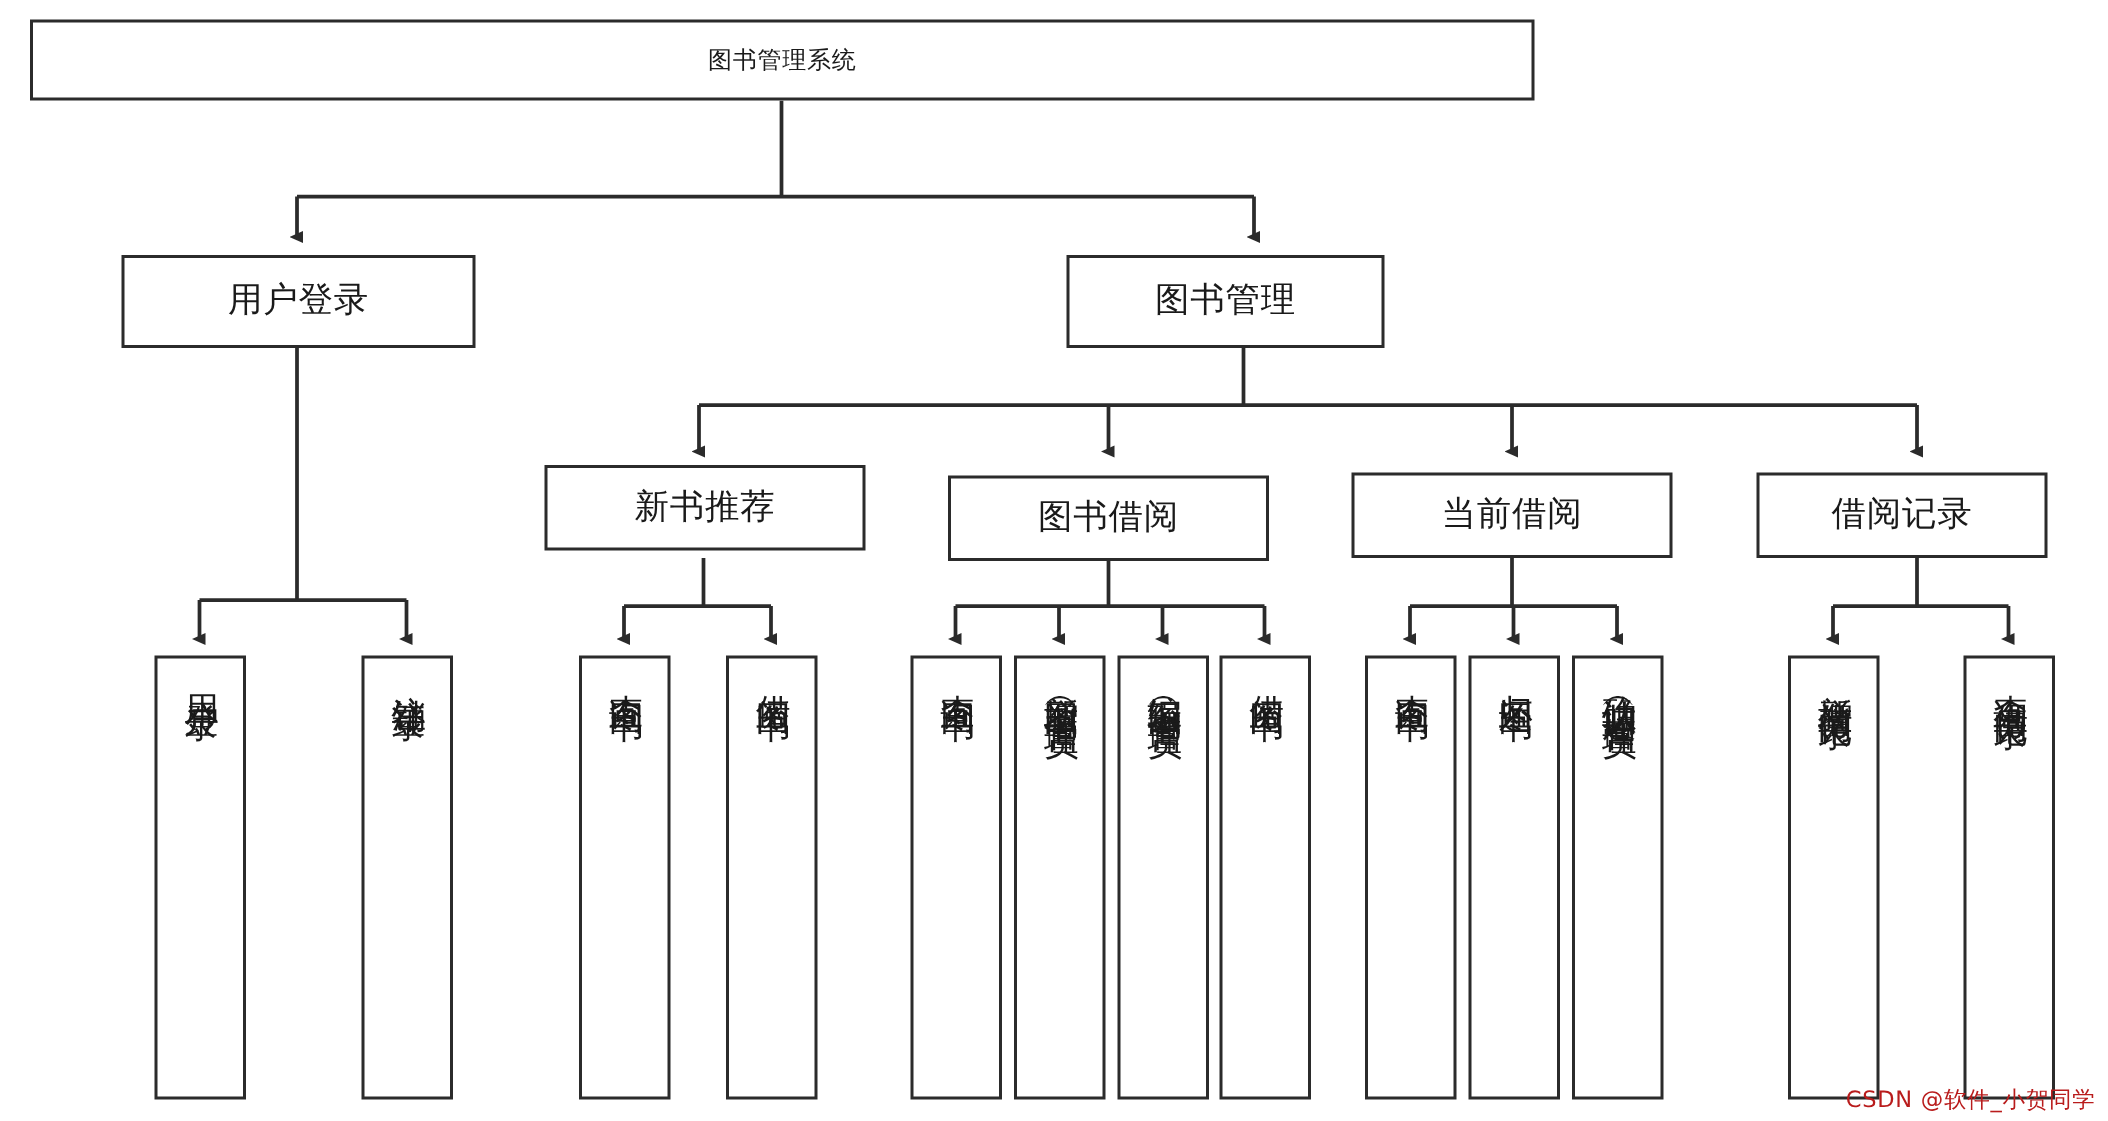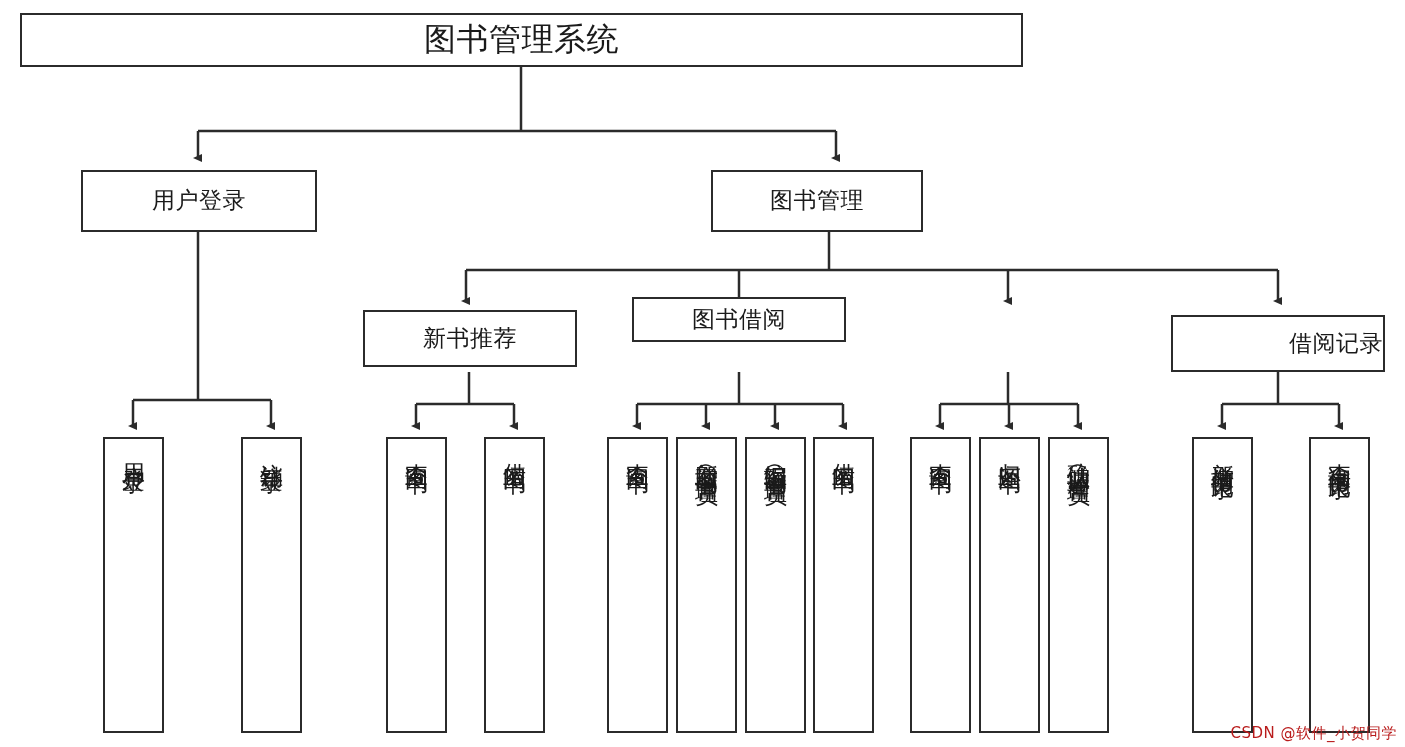--- a/index.html
+++ b/index.html
@@ -41,21 +41,21 @@
     line-height: 1.18;
     letter-spacing: 0.5px;
     white-space: pre;
   }
   
   .node.horiz .node-label {
     font-size: 23px;
     writing-mode: horizontal-tb;
   }
   .node.root .node-label {
-    font-size: 32px;
+    font-size: 16px;
   }
   
   .node.vert {
     align-items: flex-start;
     justify-content: center;
     padding-top: 6px;
   }
   .node.vert .node-label {
     writing-mode: vertical-rl;
     text-orientation: upright;
@@ -137,24 +137,27 @@
   <div class="node horiz" style="left:81px; top:170px; width:236px; height:62px;">
     <span class="node-label">用户登录</span>
   </div>
   <div class="node horiz" style="left:711px; top:170px; width:212px; height:62px;">
     <span class="node-label">图书管理</span>
   </div>
 
   <div class="node horiz" style="left:363px; top:310px; width:214px; height:57px;">
     <span class="node-label">新书推荐</span>
   </div>
-  <div class="node horiz" style="left:632px; top:297px; width:214px; height:45px;">
+  <div class="node horiz" style="left:632px; top:317px; width:214px; height:57px;">
     <span class="node-label">图书借阅</span>
   </div>
-  <div class="node horiz" style="left:1171px; top:315px; width:214px; height:57px;justify-content:flex-end;">
+  <div class="node horiz" style="left:901px; top:315px; width:214px; height:57px;">
+    <span class="node-label">当前借阅</span>
+  </div>
+  <div class="node horiz" style="left:1171px; top:315px; width:194px; height:57px;">
     <span class="node-label">借阅记录</span>
   </div>
 
   <div class="node vert" style="left:103px; top:437px; width:61px; height:296px;">
     <span class="node-label">用户登录</span>
   </div>
   <div class="node vert" style="left:241px; top:437px; width:61px; height:296px;">
     <span class="node-label">注销登录</span>
   </div>
 

